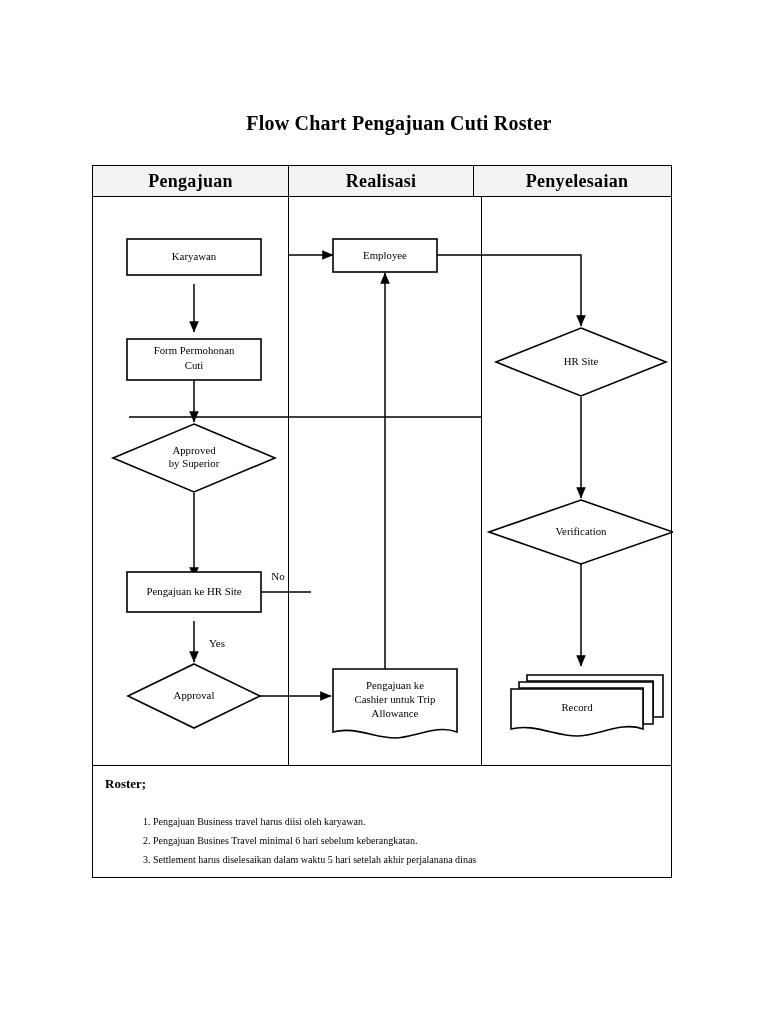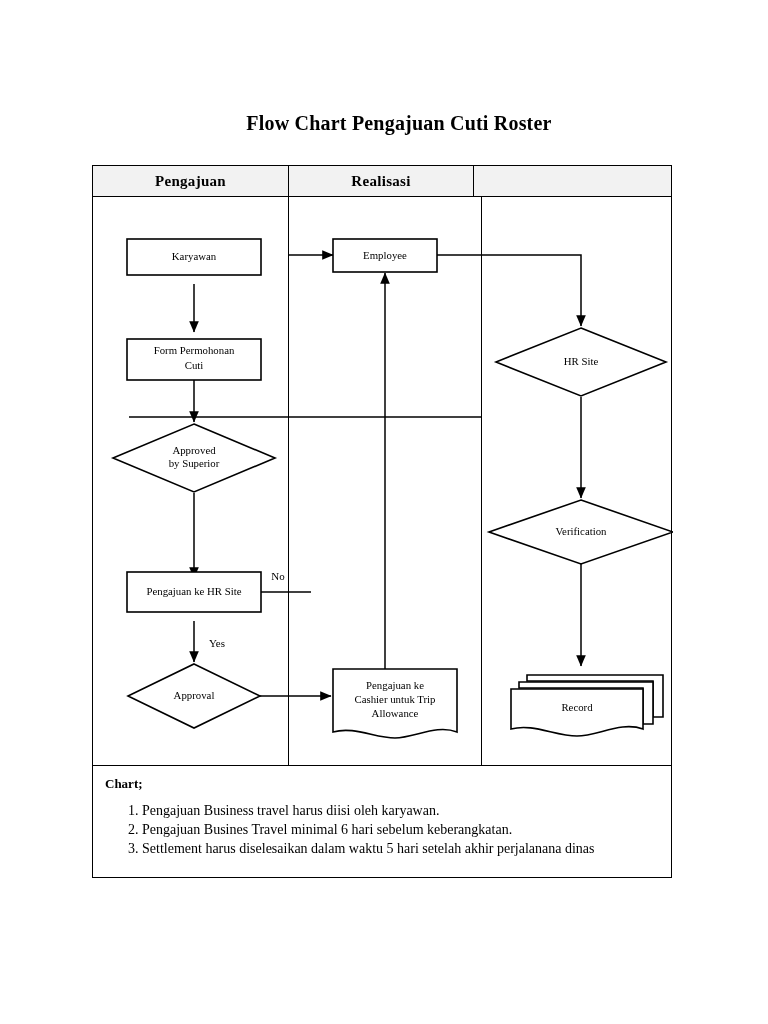--- a/index.html
+++ b/index.html
@@ -52,21 +52,21 @@
     border-bottom: 1.6px solid #000;
     box-sizing: border-box;
   }
   .hdr-cell {
     position: absolute;
     top: 0;
     height: 100%;
     display: flex;
     align-items: center;
     justify-content: center;
-    font-size: 15px;
+    font-size: 18px;
     font-weight: bold;
     letter-spacing: 0.3px;
     box-sizing: border-box;
   }
   #hdr-1 { left: 0px;   width: 195px; }
   #hdr-2 { left: 195px; width: 186px; border-left: 1.5px solid #000; border-right: 1.5px solid #000;}
   #hdr-3 { left: 388px; width: 192px; }
 
   
   #body-row {
@@ -101,23 +101,23 @@
     position: absolute;
     left: 12px;
     top: 10px;
     font-size: 13px;
     font-weight: bold;
   }
   #remark-list {
     position: absolute;
     left: 18px;
     top: 30px;
-    margin: 5px;
+    margin: 16px;
     padding: 0 0 0 26px;
-    font-size: 14px;
+    font-size: 10px;
     line-height: 19px;
   }
   #remark-list li { margin: 0; padding: 0; }
 
   
   #flow-svg {
     position: absolute;
     left: 0;
     top: 0;
     width: 580px;
@@ -153,29 +153,30 @@
 
 <div id="page">
 
   <div id="chart-title">Flow Chart Pengajuan Cuti Roster</div>
 
   <div id="chart-table">
 
     <div id="header-row">
       <div class="hdr-cell" id="hdr-1">Pengajuan</div>
       <div class="hdr-cell" id="hdr-2">Realisasi</div>
+      <div class="hdr-cell" id="hdr-3">Penyelesaian</div>
     </div>
 
     <div id="body-row">
       <div class="lane-divider" id="divider-1"></div>
       <div class="lane-divider" id="divider-2"></div>
     </div>
 
     <div id="remark-row">
-      <div id="remark-title">Chart;</div>
+      <div id="remark-title">Roster;</div>
       <ol id="remark-list">
         <li>Pengajuan Business travel harus diisi oleh karyawan.</li>
         <li>Pengajuan Busines Travel minimal 6 hari sebelum keberangkatan.</li>
         <li>Settlement harus diselesaikan dalam waktu 5 hari setelah akhir perjalanana dinas</li>
       </ol>
     </div>
 
     <svg id="flow-svg" viewBox="0 0 580 600">
       <defs>
         <marker id="arrow" markerWidth="9" markerHeight="9" refX="7.2" refY="3.2" orient="auto" markerUnits="strokeWidth">

